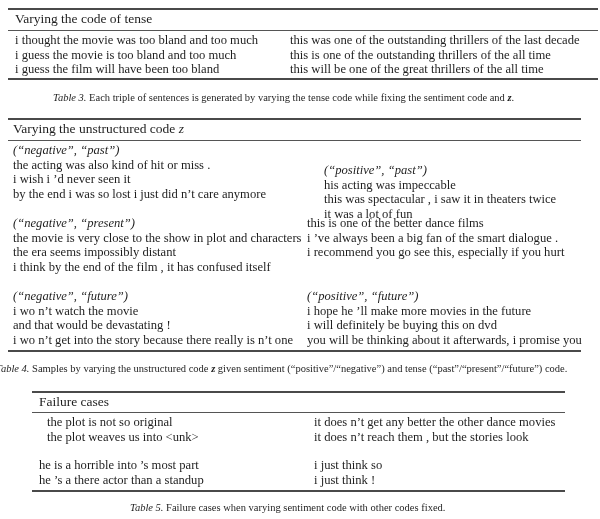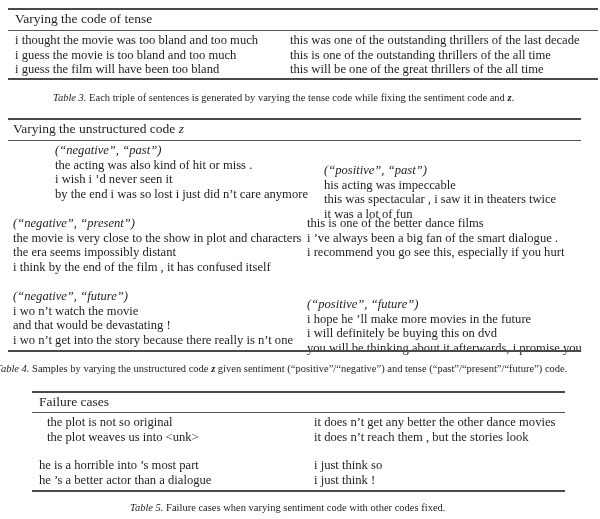--- a/index.html
+++ b/index.html
@@ -43,21 +43,21 @@
   </div>
 </div>
 
 <div>
   <div class="rule" style="left:8px; top:118px; width:573px;"></div>
   <div class="hdr" style="left:13px; top:121px;">
     <span>Varying the unstructured code </span><span style="font-style:italic;">z</span>
   </div>
   <div class="rule thin" style="left:8px; top:140px; width:573px;"></div>
 
-  <div class="cell" style="left:13px; top:143px;margin-left:42px;">
+  <div class="cell" style="left:13px; top:143px;">
     <div class="tag">(“negative”, “past”)</div>
     <div>the acting was also kind of hit or miss .</div>
     <div>i wish i ’d never seen it</div>
     <div>by the end i was so lost i just did n’t care anymore</div>
   </div>
   <div class="cell" style="left:324px; top:143px;margin-top:20px;">
     <div class="tag">(“positive”, “past”)</div>
     <div>his acting was impeccable</div>
     <div>this was spectacular , i saw it in theaters twice</div>
     <div>it was a lot of fun</div>
@@ -74,21 +74,21 @@
     <div>i ’ve always been a big fan of the smart dialogue .</div>
     <div>i recommend you go see this, especially if you hurt</div>
   </div>
 
   <div class="cell" style="left:13px; top:289px;">
     <div class="tag">(“negative”, “future”)</div>
     <div>i wo n’t watch the movie</div>
     <div>and that would be devastating !</div>
     <div>i wo n’t get into the story because there really is n’t one</div>
   </div>
-  <div class="cell" style="left:307px; top:297px;font-family:Liberation Serif, serif;">
+  <div class="cell" style="left:307px; top:289px;font-family:Liberation Serif, serif;">
     <div class="tag">(“positive”, “future”)</div>
     <div>i hope he ’ll make more movies in the future</div>
     <div>i will definitely be buying this on dvd</div>
     <div>you will be thinking about it afterwards, i promise you</div>
   </div>
 
   <div class="rule" style="left:8px; top:350px; width:573px;"></div>
 
   <div class="caption" style="left:-4px; top:362px;">
     <span class="lbl">Table 4.</span><span> Samples by varying the unstructured code </span><span class="z">z</span><span> given sentiment (“positive”/“negative”) and tense (“past”/“present”/“future”) code.</span>
@@ -104,21 +104,21 @@
     <div>the plot is not so original</div>
     <div>the plot weaves us into &lt;unk&gt;</div>
   </div>
   <div class="cell" style="left:314px; top:415px;">
     <div>it does n’t get any better the other dance movies</div>
     <div>it does n’t reach them , but the stories look</div>
   </div>
 
   <div class="cell" style="left:39px; top:458px;">
     <div>he is a horrible into ’s most part</div>
-    <div>he ’s a better actor than a dialogue</div>
+    <div>he ’s a there actor than a standup</div>
   </div>
   <div class="cell" style="left:314px; top:458px;">
     <div>i just think so</div>
     <div>i just think !</div>
   </div>
 
   <div class="rule" style="left:32px; top:490px; width:533px;"></div>
 
   <div class="caption" style="left:130px; top:501px;">
     <span class="lbl">Table 5.</span><span> Failure cases when varying sentiment code with other codes fixed.</span>

